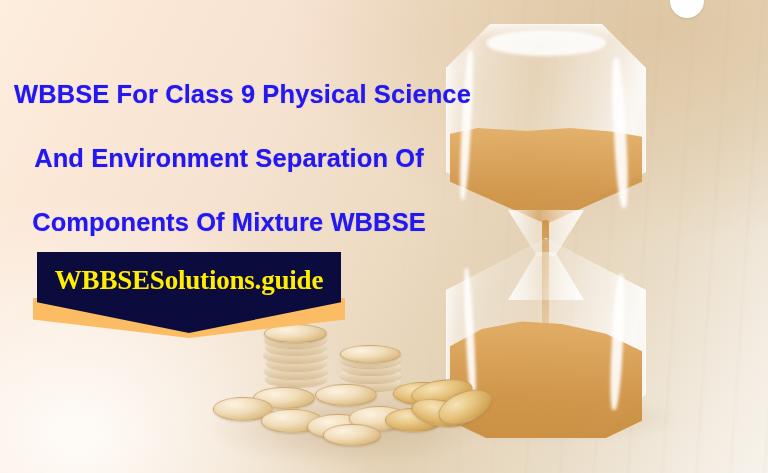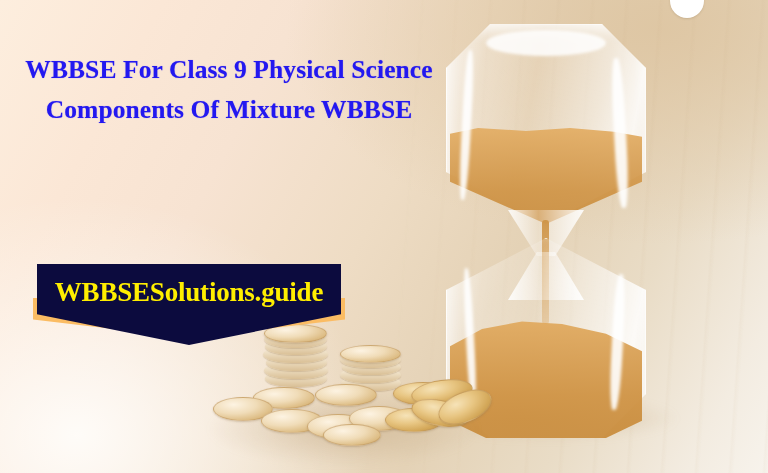--- a/index.html
+++ b/index.html
@@ -55,45 +55,46 @@
   
   .title-block {
     position: absolute;
     left: 14px; top: 50px;
     width: 430px;
     text-align: center;
   }
   .title-line {
     display: block;
     color: #2318f0;
-    font-family: Liberation Serif, serif;
+    font-family: Liberation Sans, sans-serif;
     font-weight: bold;
     font-size: 25.5px;
     line-height: 40px;
     letter-spacing: .1px;
     white-space: nowrap;
     text-shadow: 0 0 1px rgba(35,24,240,.45);
+    margin-top: 24px;
   }
 
   
   .logo-wrap {
     position: absolute;
     left: 33px; top: 252px;
     width: 312px; height: 86px;
   }
   .logo-ribbon {
     position: absolute;
     left: 0; top: 46px;
     width: 312px; height: 40px;
     background: #fbbc63;
     clip-path: polygon(0 0, 100% 0, 100% 54%, 50% 100%, 0 54%);
   }
   .logo-plate {
     position: absolute;
-    left: 4px; top: 12px;
+    left: 4px; top: 0;
     width: 304px; height: 81px;
     background: #0c0b3e;
     clip-path: polygon(0 0, 100% 0, 100% 62%, 50% 100%, 0 62%);
     display: flex;
     align-items: flex-start;
     justify-content: center;
   }
   .logo-text {
     margin-top: 13px;
     color: #ffee00;
@@ -259,20 +260,21 @@
     <div class="coin rim" style="left:92px;  top:94px; width:62px; height:25px;"></div>
     <div class="coin rim" style="left:134px; top:86px; width:60px; height:25px;"></div>
     <div class="coin rim dark" style="left:170px; top:88px; width:58px; height:24px;"></div>
     <div class="coin rim dark" style="left:196px; top:80px; width:58px; height:26px; transform:rotate(12deg);"></div>
     <div class="coin rim dark" style="left:222px; top:72px; width:56px; height:30px; transform:rotate(-22deg);"></div>
     <div class="coin rim" style="left:108px; top:104px; width:58px; height:22px;"></div>
   </div>
 
   <div class="title-block">
     <span class="title-line">WBBSE For Class 9 Physical Science</span>
+    <span class="title-line">And Environment Separation Of</span>
     <span class="title-line">Components Of Mixture WBBSE</span>
   </div>
 
   <div class="logo-wrap">
     <div class="logo-ribbon"></div>
     <div class="logo-plate">
       <span class="logo-text">WBBSESolutions.guide</span>
     </div>
   </div>
 

